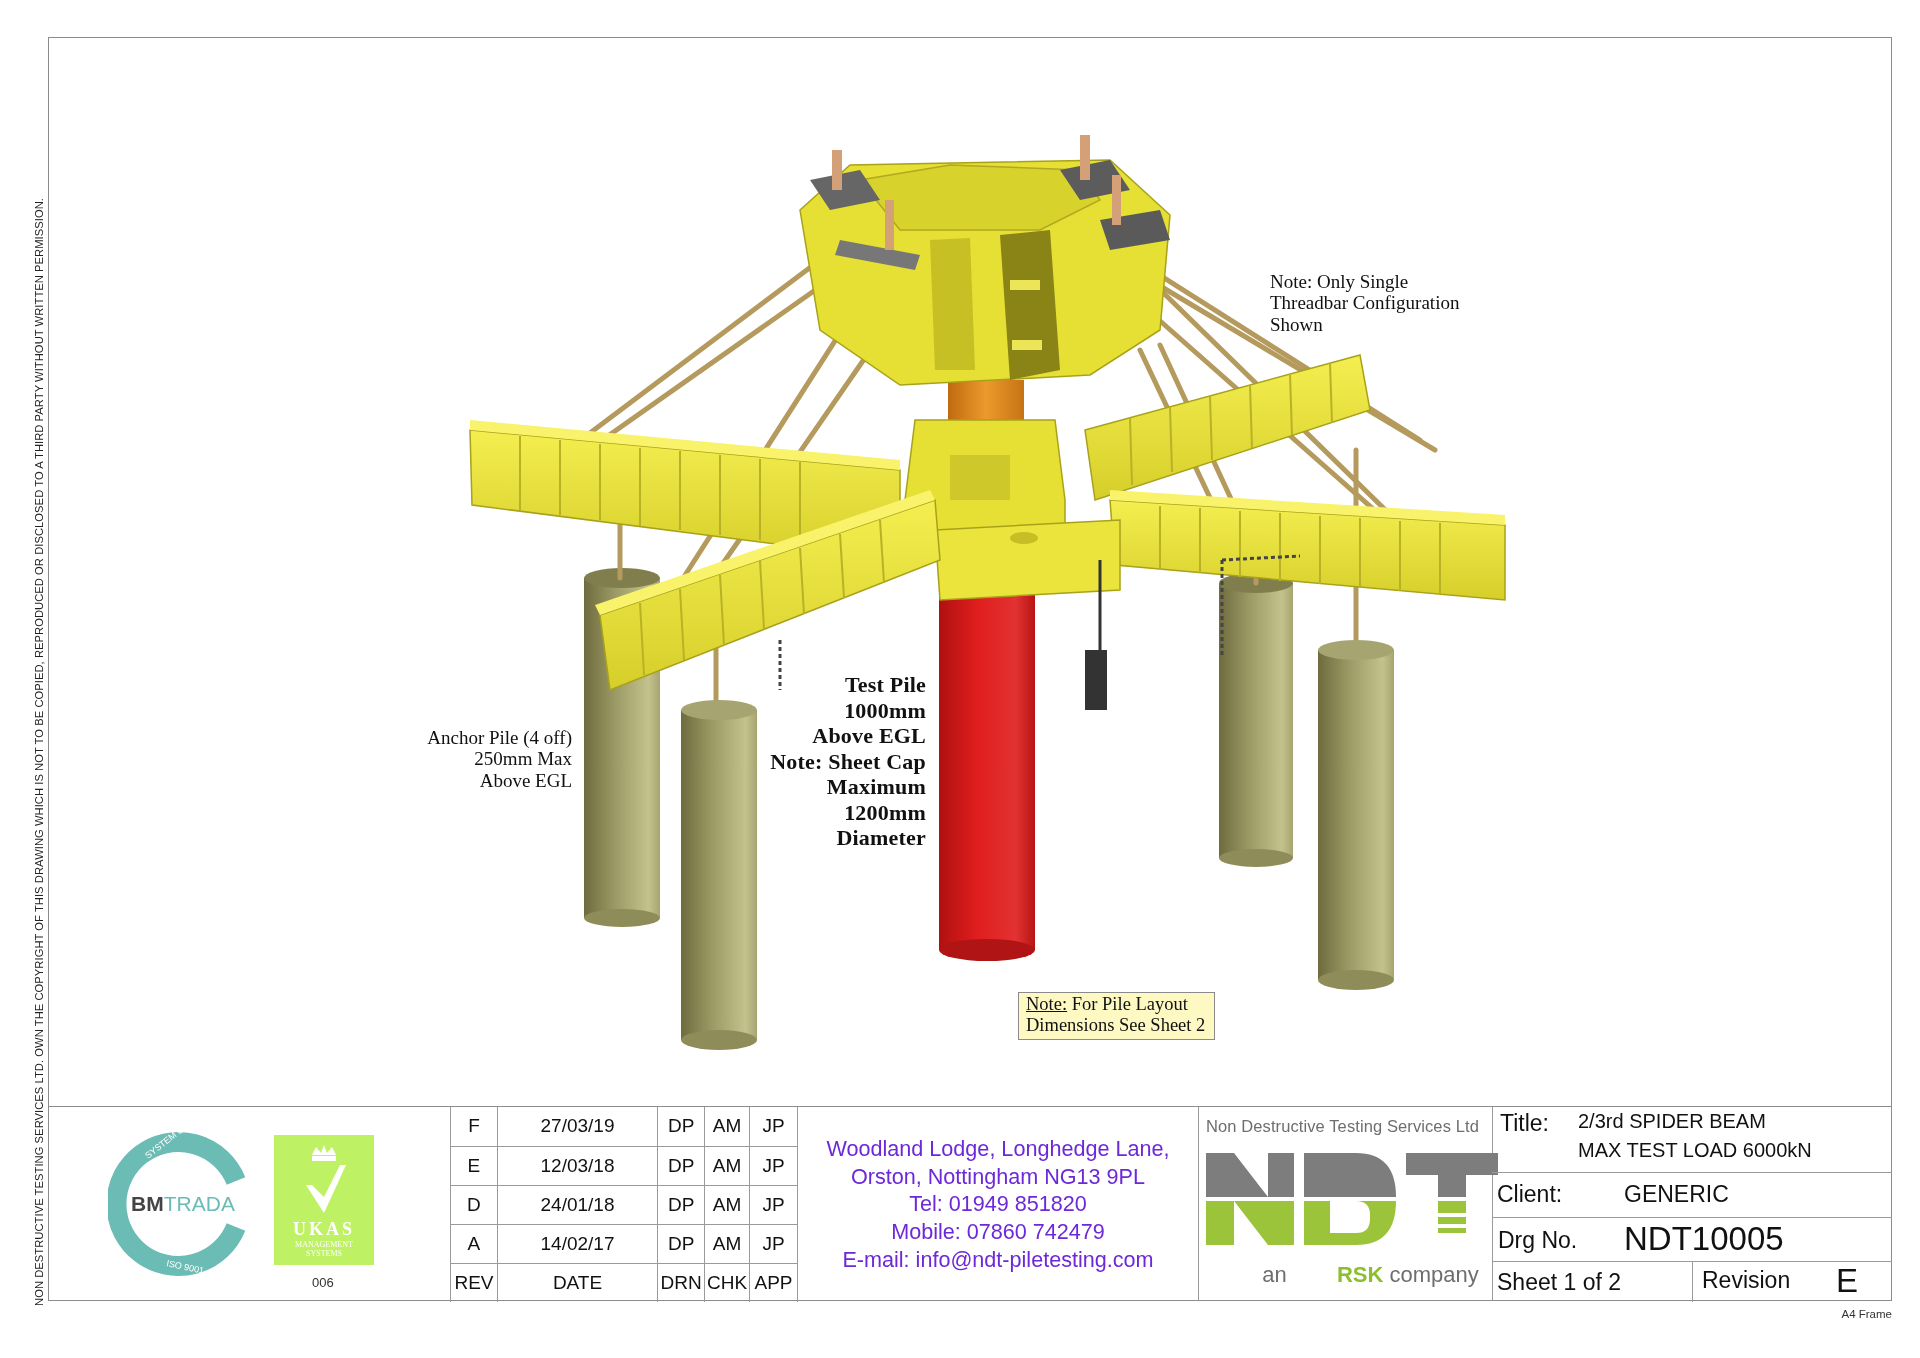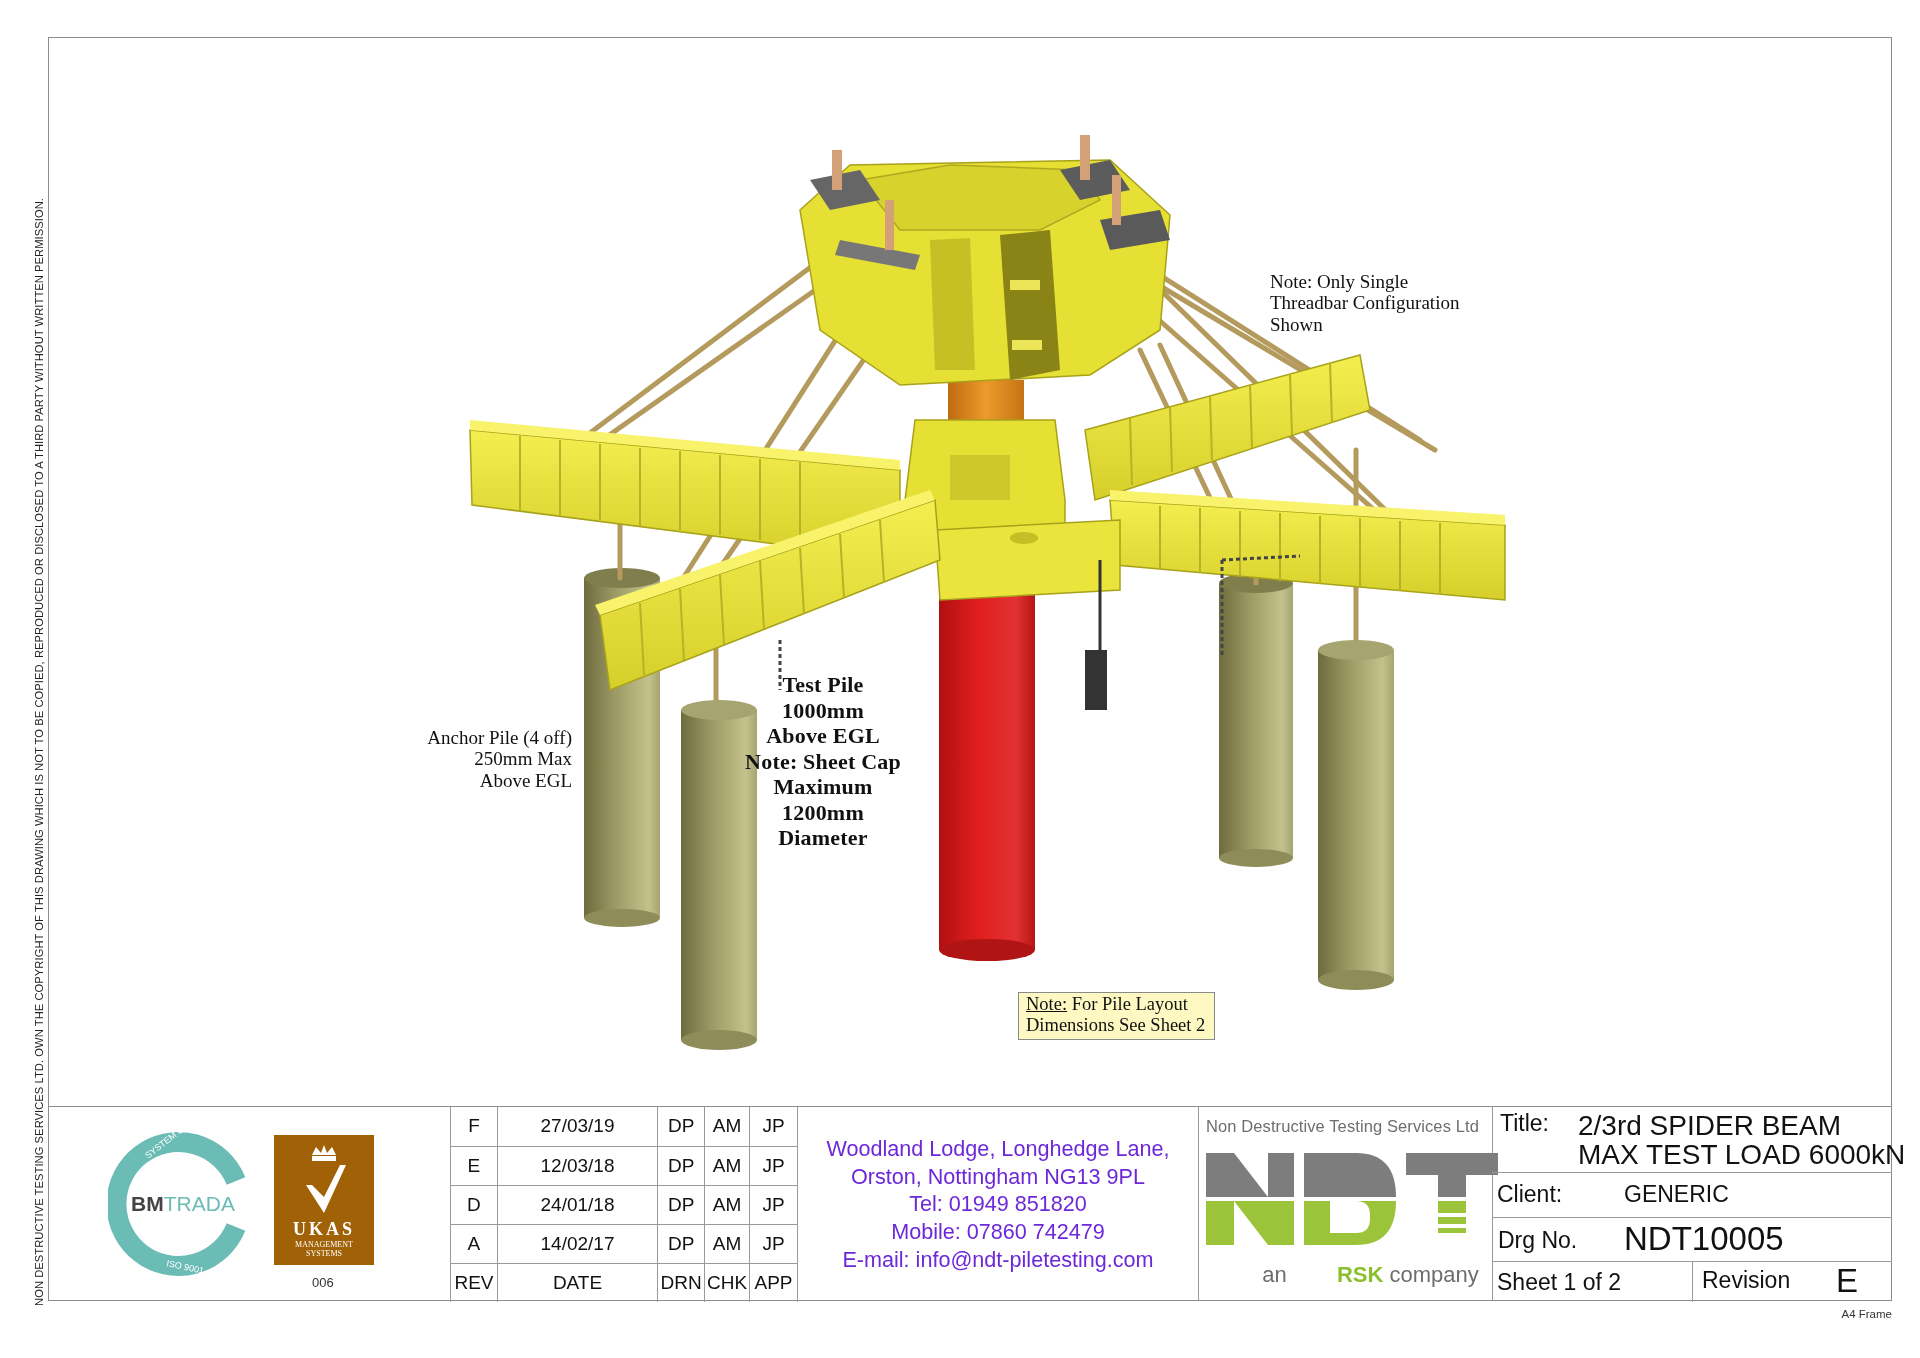--- a/index.html
+++ b/index.html
@@ -13,21 +13,21 @@
   }
   .frame {
     position: absolute; left: 48px; top: 37px; width: 1844px; height: 1264px;
     border: 1.5px solid #8c8c8c;
   }
   .drawing { position: absolute; left: 0; top: 0; width: 1920px; height: 1100px; }
 
   .note { position: absolute; font-family: "Liberation Serif", serif; color: #111; line-height: 1.12; }
   .note-thread { left: 1270px; top: 271px; font-size: 19px; }
   .note-anchor { left: 380px; top: 727px; width: 192px; text-align: right; font-size: 19px; }
-  .note-test { left: 720px; top: 672px; width: 206px; text-align: center; font-size: 22px; font-weight: bold; line-height: 1.16; letter-spacing: 0.2px; }
+  .note-test { left: 720px; top: 672px; width: 206px; text-align: right; font-size: 22px; font-weight: bold; line-height: 1.16; letter-spacing: 0.2px; }
   .note-layout { left: 1018px; top: 992px; border: 1.2px solid #8a8a8a; padding: 1px 9px 3px 7px; font-size: 18.5px; line-height: 1.14; background: #fef9c3; }
   .note-layout .u { text-decoration: underline; }
 
   
   .tb { position: absolute; left: 48px; top: 1106px; width: 1844px; height: 195px; border-top: 1.5px solid #8c8c8c; }
   .tb .vline { position: absolute; top: 0; bottom: 0; width: 0; border-left: 1.2px solid #9a9a9a; }
   .rev-table { position: absolute; left: 402px; top: 0; width: 348px; height: 195px; border-collapse: collapse; }
   .rev-table td { border: 1.2px solid #9a9a9a; text-align: center; font-size: 19px; height: 39px; padding: 0; }
   .rev-table tr td:first-child { border-left: 1.2px solid #9a9a9a; }
   .rev-table tr:last-child td { border-bottom: none; }
@@ -42,21 +42,21 @@
 
   .info { position: absolute; left: 1444px; top: 0; width: 400px; height: 195px; }
   .info .row { position: absolute; left: 0; width: 400px; border-bottom: 1.2px solid #9a9a9a; }
   .info .row:last-child { border-bottom: none; }
   .r1 { top: 0; height: 66px; }
   .r2 { top: 66px; height: 45px; }
   .r3 { top: 111px; height: 44px; }
   .r4 { top: 155px; height: 40px; }
   .lbl { position: absolute; font-size: 23px; }
   .val { position: absolute; font-size: 23px; }
-  .title-l1, .title-l2 { position: absolute; left: 86px; font-size: 28px; white-space: nowrap; }
+  .title-l1, .title-l2 { position: absolute; left: 86px; font-size: 20px; white-space: nowrap; }
   .r4-div { position: absolute; left: 200px; top: 0; bottom: 0; border-left: 1.2px solid #9a9a9a; }
 
   .a4 { position: absolute; right: 28px; top: 1308px; font-size: 11.5px; color: #333; }
 </style>
 </head>
 <body>
 
 <div class="copyright">NON DESTRUCTIVE TESTING SERVICES LTD.  OWN THE COPYRIGHT OF THIS DRAWING WHICH IS NOT TO BE COPIED, REPRODUCED OR DISCLOSED TO A THIRD PARTY WITHOUT WRITTEN PERMISSION.</div>
 
 <div class="frame"></div>
@@ -258,21 +258,21 @@
 
 <div class="tb">
 
   <svg style="position:absolute;left:60px;top:22px;" width="150" height="150" viewBox="0 0 150 150">
     <path d="M 128 52 A 62 62 0 1 0 128 98" fill="none" stroke="#6cbcb6" stroke-width="20"></path>
     <text x="75" y="82" text-anchor="middle" font-family="Liberation Sans, sans-serif" font-size="21" font-weight="bold" fill="#444">BM<tspan fill="#6cbcb6" font-weight="normal">TRADA</tspan></text>
     <text x="40" y="30" font-family="Liberation Sans, sans-serif" font-size="9" fill="#fff" transform="rotate(-38 40 30)">SYSTEM CERTIFICATION</text>
     <text x="58" y="137" font-family="Liberation Sans, sans-serif" font-size="9" fill="#fff" transform="rotate(12 58 137)">ISO 9001</text>
   </svg>
 
-  <div style="position:absolute;left:226px;top:28px;width:100px;height:130px;background:#a16207;">
+  <div style="position:absolute;left:226px;top:28px;width:100px;height:130px;background:#bef264;">
     <svg width="100" height="130" viewBox="0 0 100 130">
       <path d="M38 20 L42 12 L47 18 L50 10 L53 18 L58 12 L62 20 Z" fill="#fff"></path>
       <rect x="38" y="21" width="24" height="5" fill="#fff"></rect>
       <path d="M32 50 L50 78 L72 30 L66 30 L50 62 L38 50 Z" fill="#fff"></path>
       <text x="50" y="100" text-anchor="middle" font-family="Liberation Serif, serif" font-size="18" font-weight="bold" fill="#fff" letter-spacing="3">UKAS</text>
       <text x="50" y="112" text-anchor="middle" font-family="Liberation Serif, serif" font-size="8" fill="#fff">MANAGEMENT</text>
       <text x="50" y="121" text-anchor="middle" font-family="Liberation Serif, serif" font-size="8" fill="#fff">SYSTEMS</text>
     </svg>
   </div>
   <div style="position:absolute;left:264px;top:168px;font-size:13px;color:#333;">006</div>

